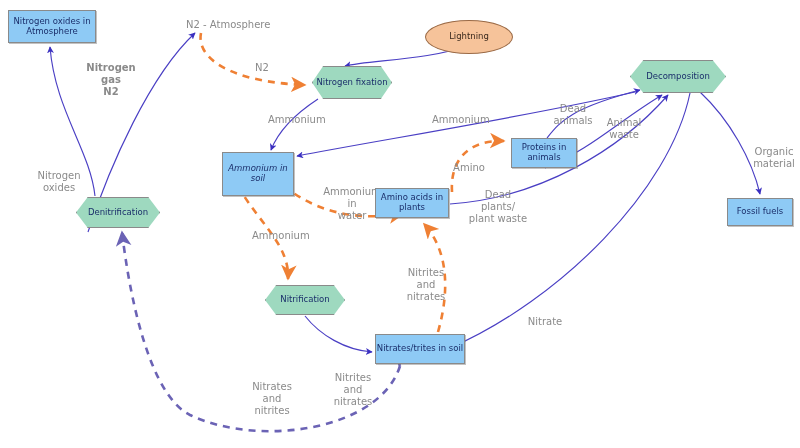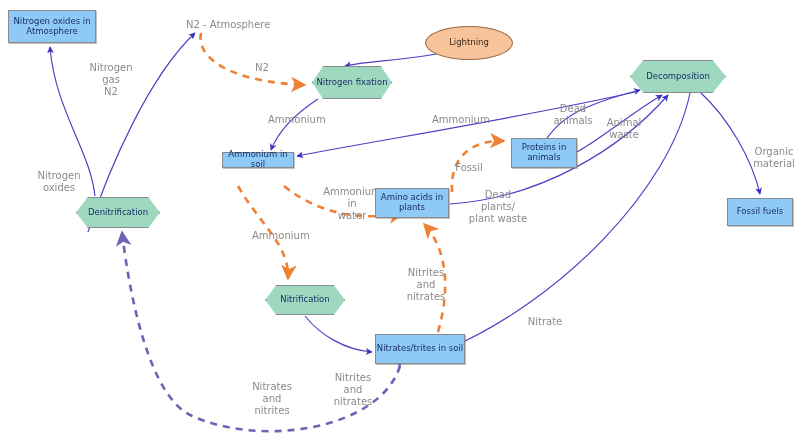--- a/index.html
+++ b/index.html
@@ -102,29 +102,29 @@
   <div class="node hex" style="left:312px;top:66px;width:80px;height:33px;">
     <span>Nitrogen
 fixation</span>
   </div>
 
   <div class="node box" style="left:8px;top:10px;width:88px;height:33px;">
     <span>Nitrogen oxides in
 Atmosphere</span>
   </div>
 
-  <div class="node ell" style="left:425px;top:26px;width:88px;height:34px;text-align:right;">
+  <div class="node ell" style="left:425px;top:20px;width:88px;height:34px;text-align:right;">
     <span>Lightning</span>
   </div>
 
   <div class="node hex" style="left:630px;top:60px;width:96px;height:33px;">
     <span>Decomposition</span>
   </div>
 
-  <div class="node box" style="left:222px;top:152px;width:72px;height:16px;">
+  <div class="node box" style="left:222px;top:152px;width:72px;height:44px;font-style:italic;">
     <span>Ammonium in
 soil</span>
   </div>
 
   <div class="node box" style="left:511px;top:138px;width:66px;height:30px;">
     <span>Proteins in
 animals</span>
   </div>
 
   <div class="node box" style="left:375px;top:188px;width:74px;height:30px;">
@@ -143,32 +143,32 @@
   <div class="node hex" style="left:265px;top:285px;width:80px;height:30px;">
     <span>Nitrification</span>
   </div>
 
   <div class="node box" style="left:375px;top:334px;width:90px;height:30px;">
     <span>Nitrates/trites
 in soil</span>
   </div>
 
   <div class="elabel" style="left:186px;top:19px;">N2 - Atmosphere</div>
-  <div class="elabel" style="left:80px;top:62px;width:62px;">Nitrogen gas
+  <div class="elabel" style="left:80px;top:62px;width:62px;font-weight:bold;">Nitrogen gas
 N2</div>
   <div class="elabel" style="left:250px;top:62px;width:24px;">N2</div>
   <div class="elabel" style="left:268px;top:114px;width:54px;">Ammonium</div>
   <div class="elabel" style="left:432px;top:114px;width:54px;">Ammonium</div>
   <div class="elabel" style="left:543px;top:103px;width:60px;">Dead animals</div>
   <div class="elabel" style="left:594px;top:117px;width:60px;">Animal waste</div>
   <div class="elabel" style="left:750px;top:146px;width:48px;">Organic
 material</div>
   <div class="elabel" style="left:35px;top:170px;width:48px;">Nitrogen
 oxides</div>
-  <div class="elabel" style="left:452px;top:162px;width:34px;">Fossil</div>
+  <div class="elabel" style="left:452px;top:162px;width:34px;">Amino</div>
   <div class="elabel" style="left:322px;top:186px;width:60px;">Ammonium in
 water</div>
   <div class="elabel" style="left:467px;top:189px;width:62px;">Dead plants/
 plant waste</div>
   <div class="elabel" style="left:252px;top:230px;width:54px;">Ammonium</div>
   <div class="elabel" style="left:398px;top:267px;width:56px;">Nitrites and
 nitrates</div>
   <div class="elabel" style="left:525px;top:316px;width:40px;">Nitrate</div>
   <div class="elabel" style="left:325px;top:372px;width:56px;">Nitrites and
 nitrates</div>

